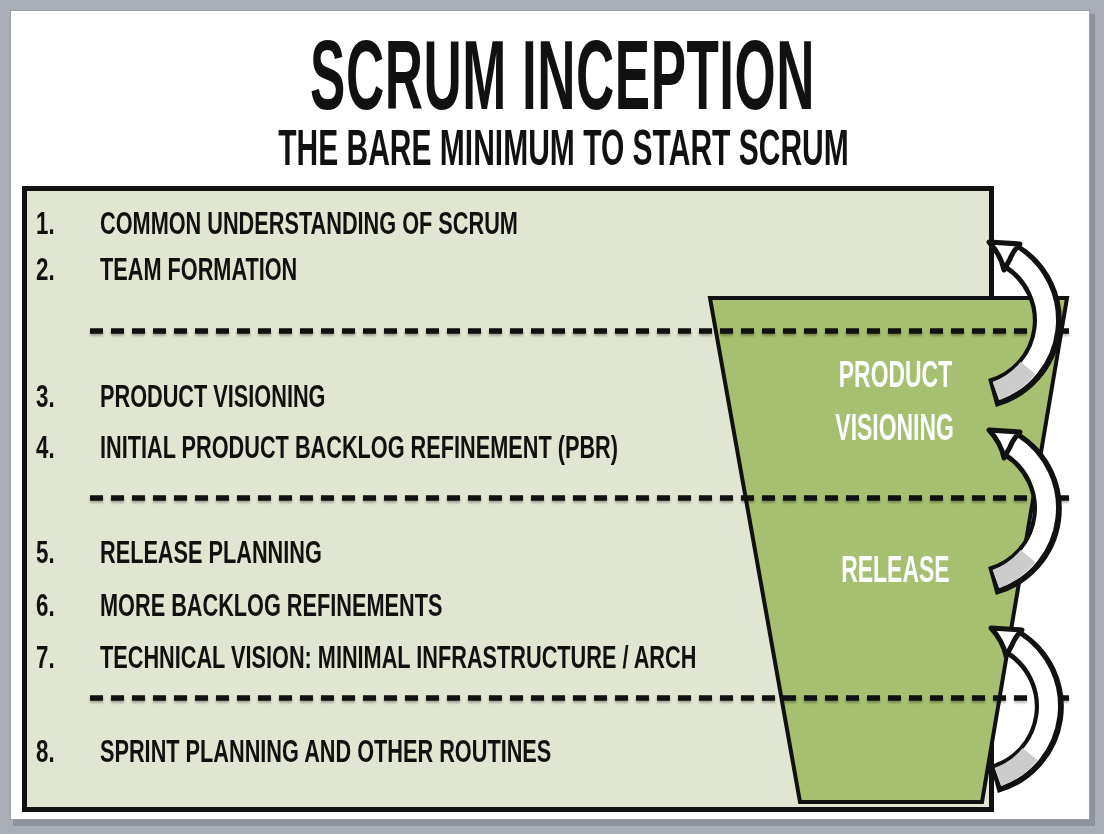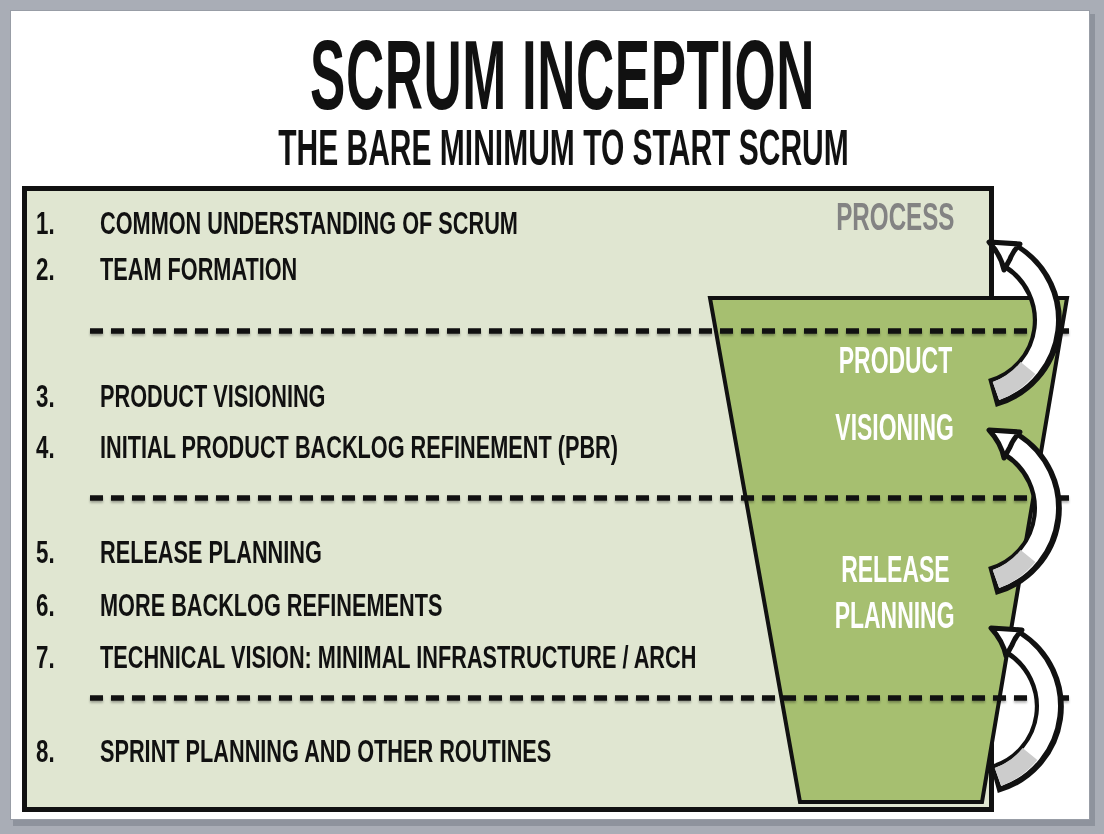--- a/index.html
+++ b/index.html
@@ -124,29 +124,23 @@
   </div>
   <div class="item" style="top:641px">
     <span class="num">7.</span>
     <span class="txt">TECHNICAL VISION: MINIMAL INFRASTRUCTURE / ARCH</span>
   </div>
   <div class="item" style="top:735px">
     <span class="num">8.</span>
     <span class="txt">SPRINT PLANNING AND OTHER ROUTINES</span>
   </div>
 
-  <div class="flabel gray" style="top:196px">
-    <span class="cond">PROCESS</span>
-  </div>
 
-  <div class="flabel" style="top:340px">
+  <div class="flabel" style="top:354px">
     <span class="cond">PRODUCT</span>
   </div>
   <div class="flabel" style="top:549px">
     <span class="cond">RELEASE</span>
   </div>
   <div class="flabel" style="top:407px">
     <span class="cond">VISIONING</span>
   </div>
-  <div class="flabel" style="top:595px">
-    <span class="cond">PLANNING</span>
-  </div>
 </div>
 
 </body></html>

